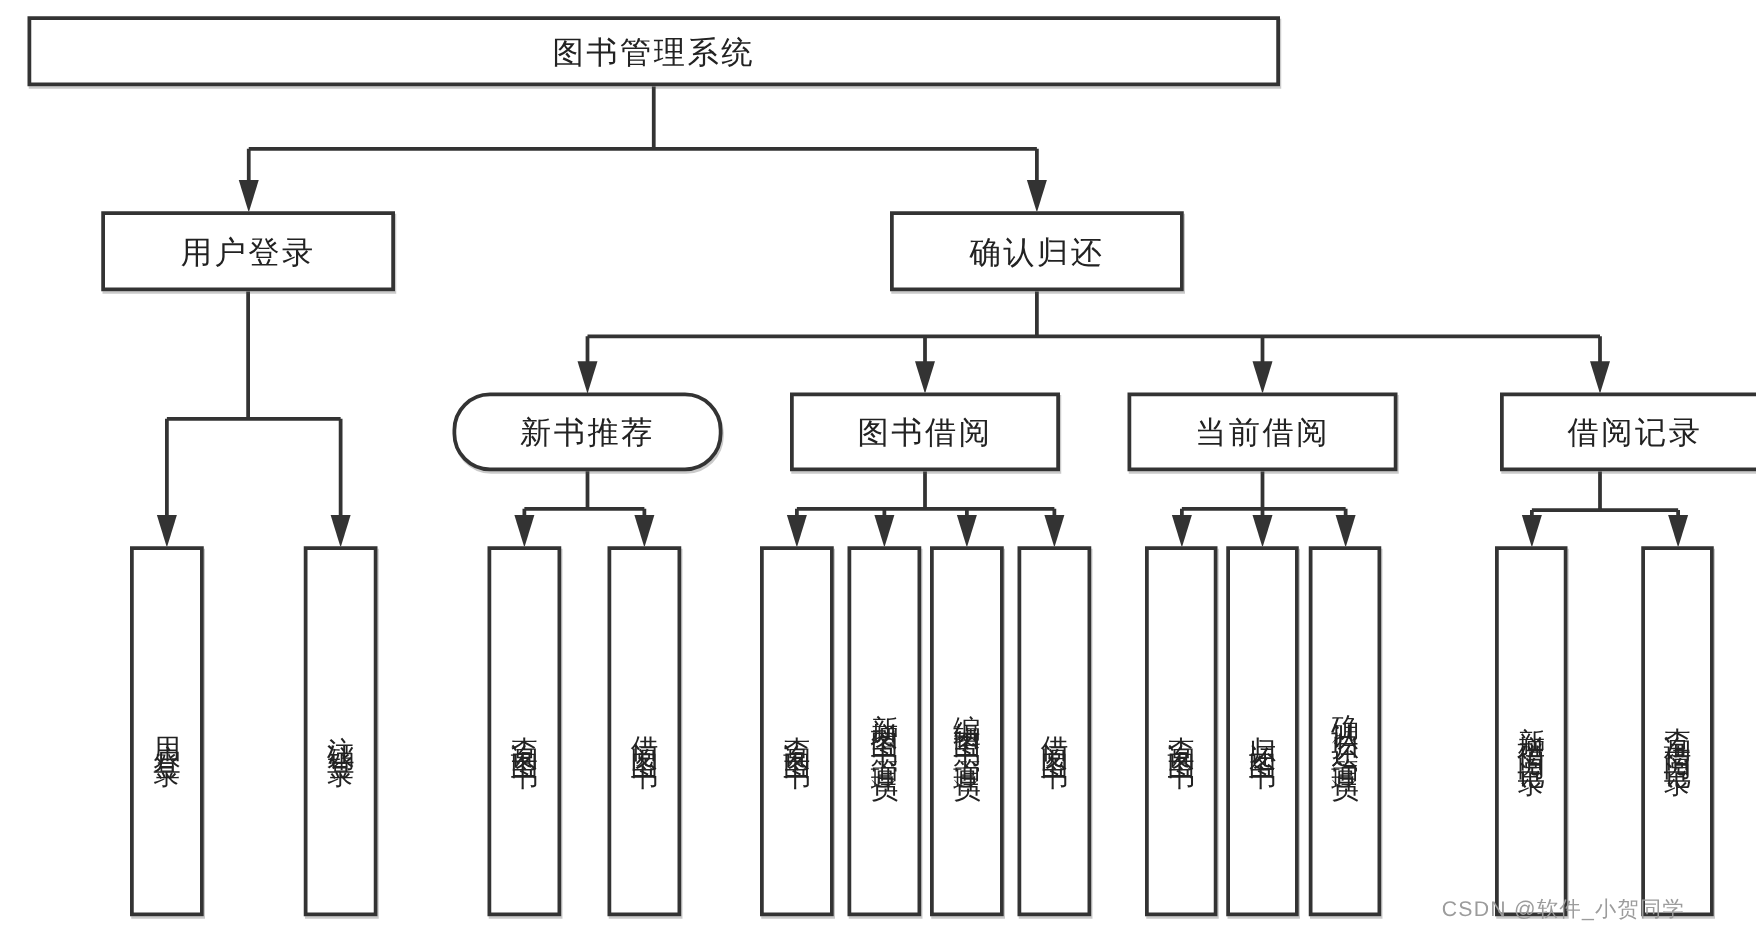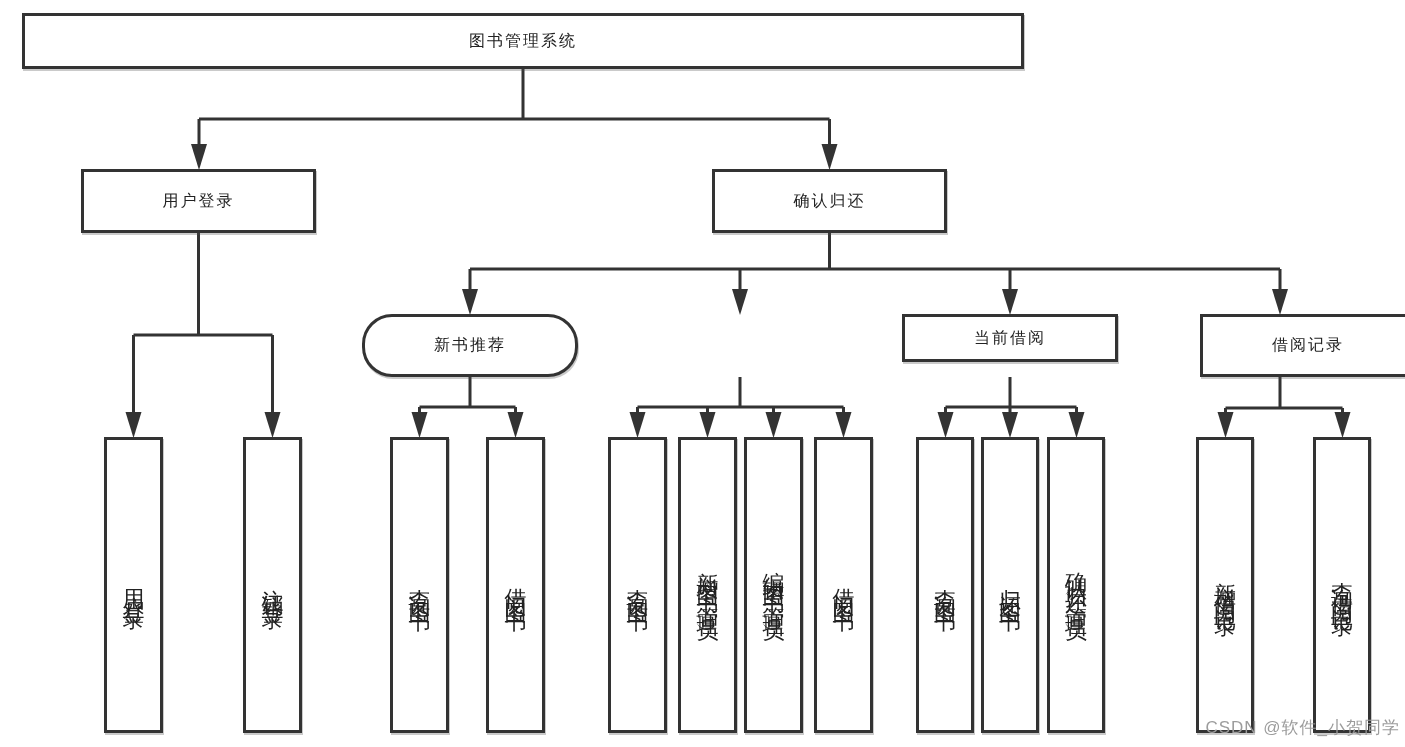--- a/index.html
+++ b/index.html
@@ -27,35 +27,35 @@
     box-sizing: border-box;
     background: #ffffff;
     border: 3px solid #333333;
     box-shadow: 1px 2px 0 rgba(80,80,80,0.30);
     display: flex;
     align-items: center;
     justify-content: center;
     color: #222222;
   }
   .hbox {
-    font-size: 16px;
+    font-size: 25px;
     letter-spacing: 2px;
     white-space: nowrap;
   }
   .vbox .vtext {
     writing-mode: vertical-rl;
     text-orientation: mixed;
     font-size: 22px;
     letter-spacing: 7px;
     line-height: 1.1;
     white-space: nowrap;
   }
   .watermark {
     position: absolute;
-    left: 1188px;
+    left: 1136px;
     top: 716px;
     width: 212px;
     font-size: 17px;
     color: #9c9c9c;
     letter-spacing: 1px;
     white-space: nowrap;
     text-align: right;
   }
 </style>
 </head>
@@ -109,21 +109,24 @@
   <div class="node hbox" style="left:81px; top:169px; width:235px; height:64px;">
     <span>用户登录</span>
   </div>
   <div class="node hbox" style="left:712px; top:169px; width:235px; height:64px;">
     <span>确认归还</span>
   </div>
 
   <div class="node hbox" style="left:362px; top:314px; width:216px; height:63px;border-radius:30px;">
     <span>新书推荐</span>
   </div>
-  <div class="node hbox" style="left:902px; top:314px; width:216px; height:48px;font-family:Liberation Serif, serif;">
+  <div class="node hbox" style="left:632px; top:314px; width:216px; height:63px;">
+    <span>图书借阅</span>
+  </div>
+  <div class="node hbox" style="left:902px; top:314px; width:216px; height:63px;font-family:Liberation Serif, serif;">
     <span>当前借阅</span>
   </div>
   <div class="node hbox" style="left:1200px; top:314px; width:216px; height:63px;">
     <span>借阅记录</span>
   </div>
 
   <div class="node vbox" style="left:104px; top:437px; width:59px; height:296px;">
     <span class="vtext">用户登录</span>
   </div>
   <div class="node vbox" style="left:243px; top:437px; width:59px; height:296px;">

